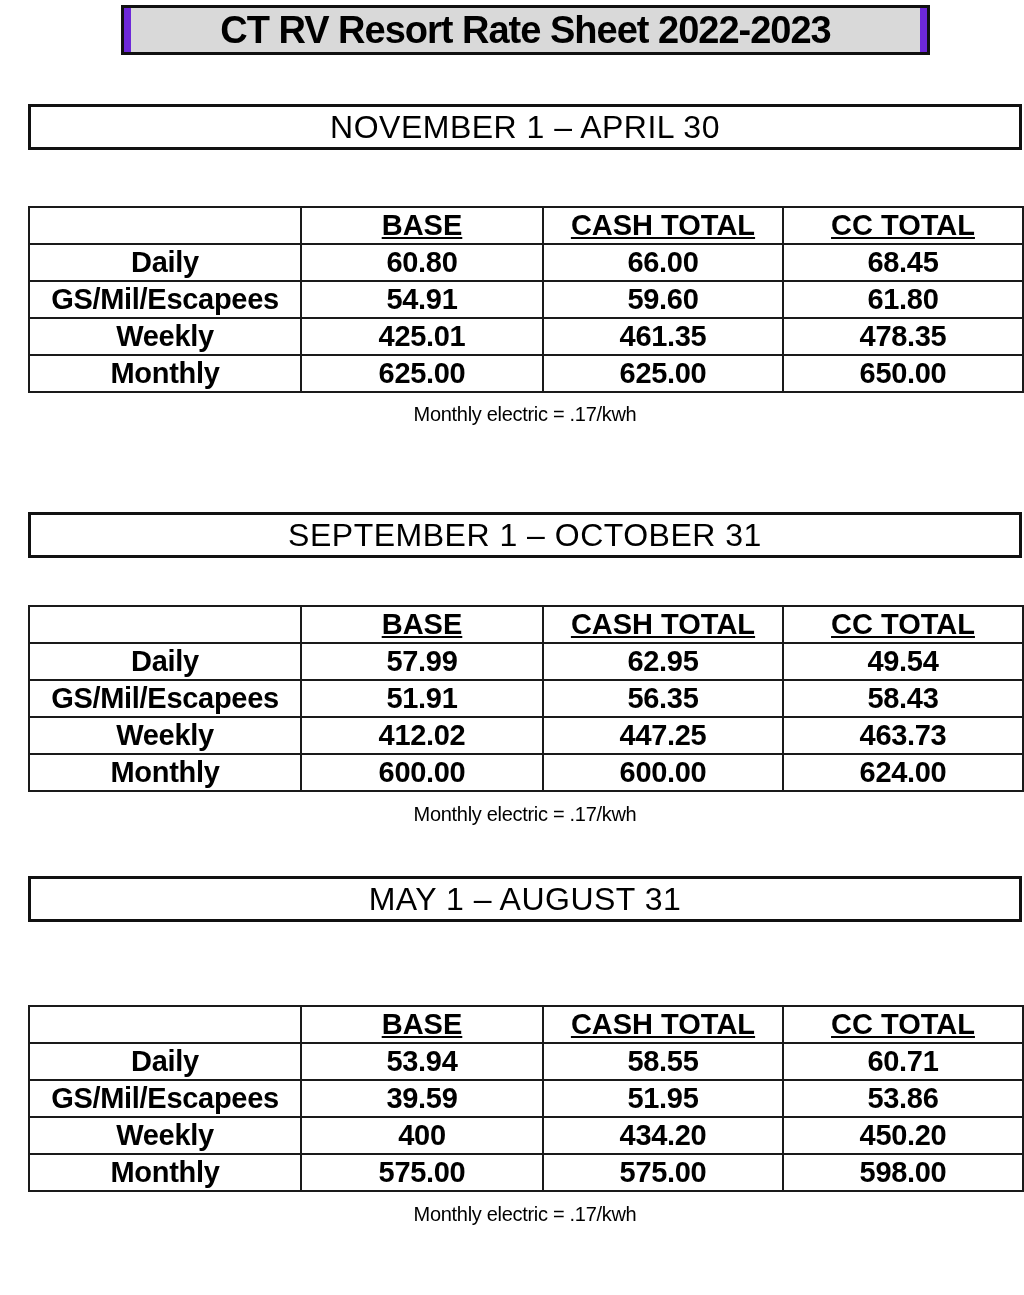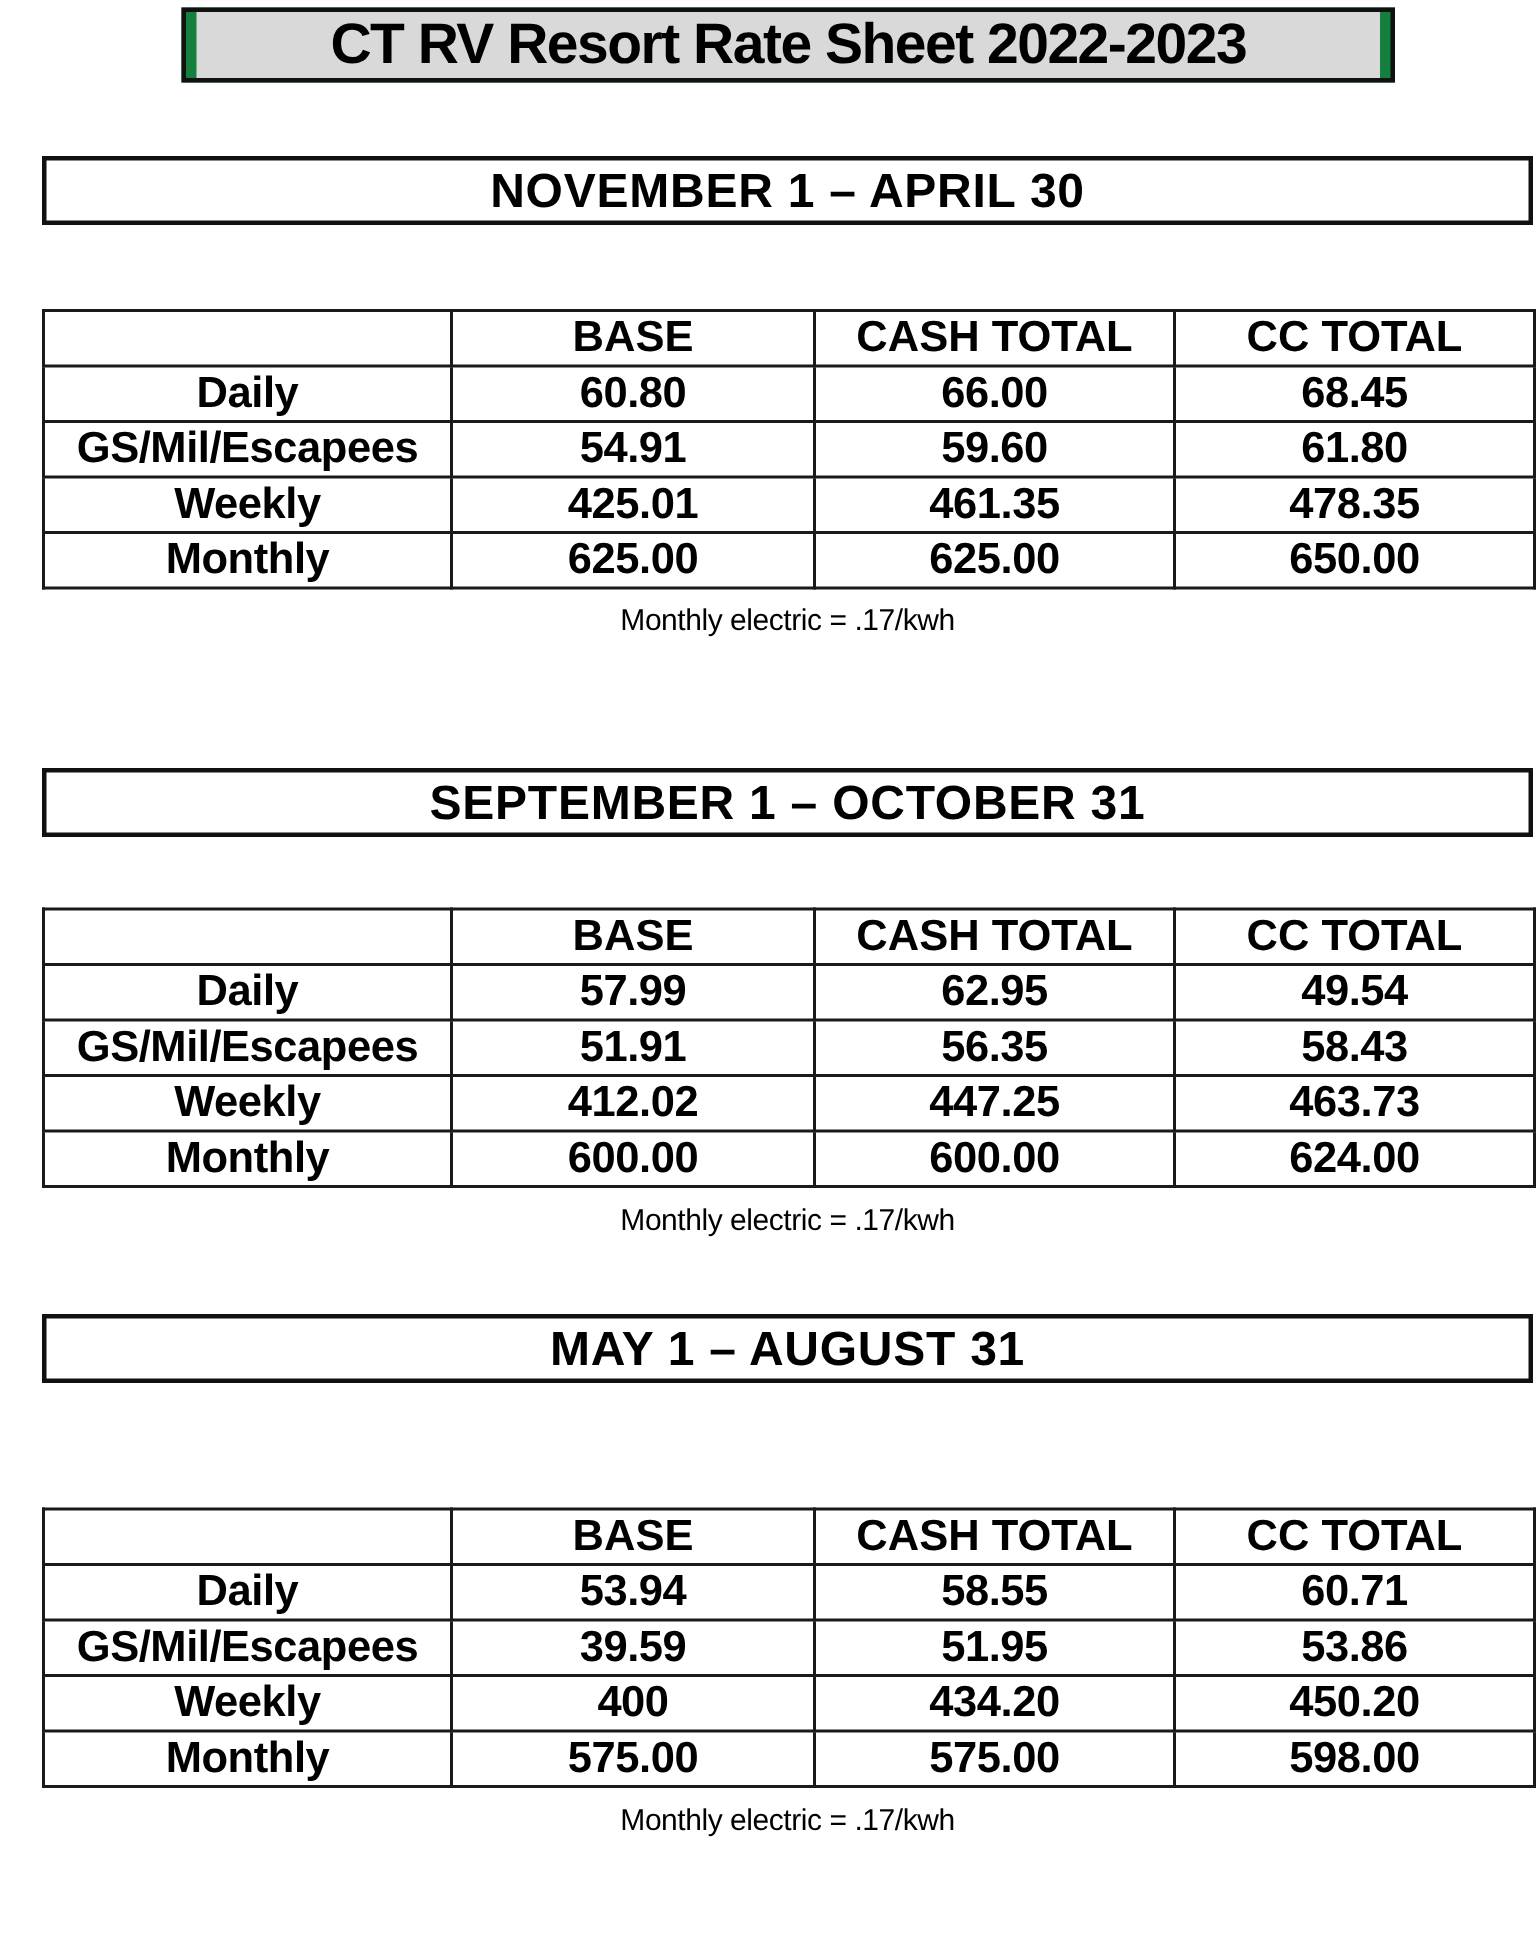--- a/index.html
+++ b/index.html
@@ -18,21 +18,21 @@
   .abs { position: absolute; }
 
   
   .title-box {
     top: 5px;
     left: 121px;
     width: 809px;
     height: 50px;
     box-sizing: border-box;
     border: 3px solid #111111;
-    background: #15803d;
+    background: #6d28d9;
     display: flex;
     align-items: center;
   }
   .title-hl {
     flex: 1;
     margin: 0 7px;
     height: 44px;
     background: #d9d9d9;
     display: flex;
     align-items: center;
@@ -47,21 +47,21 @@
   .section-box {
     left: 28px;
     width: 994px;
     height: 46px;
     box-sizing: border-box;
     border: 3px solid #111111;
     display: flex;
     align-items: center;
     justify-content: center;
     font-size: 32px;
-    font-weight: bold;
+    font-weight: normal;
     letter-spacing: 0.5px;
     white-space: nowrap;
   }
 
   
   table.rates {
     left: 28px;
     width: 994px;
     border-collapse: collapse;
     table-layout: fixed;
@@ -78,20 +78,21 @@
     vertical-align: middle;
     font-size: 29px;
     letter-spacing: -0.3px;
     overflow: hidden;
     white-space: nowrap;
     font-weight: bold;
   }
   .rates th {
     font-weight: bold;
     letter-spacing: 0;
+    text-decoration: underline;
   }
 
   
   .note {
     left: 28px;
     width: 994px;
     height: 38px;
     text-align: center;
     font-size: 20px;
     letter-spacing: -0.3px;

